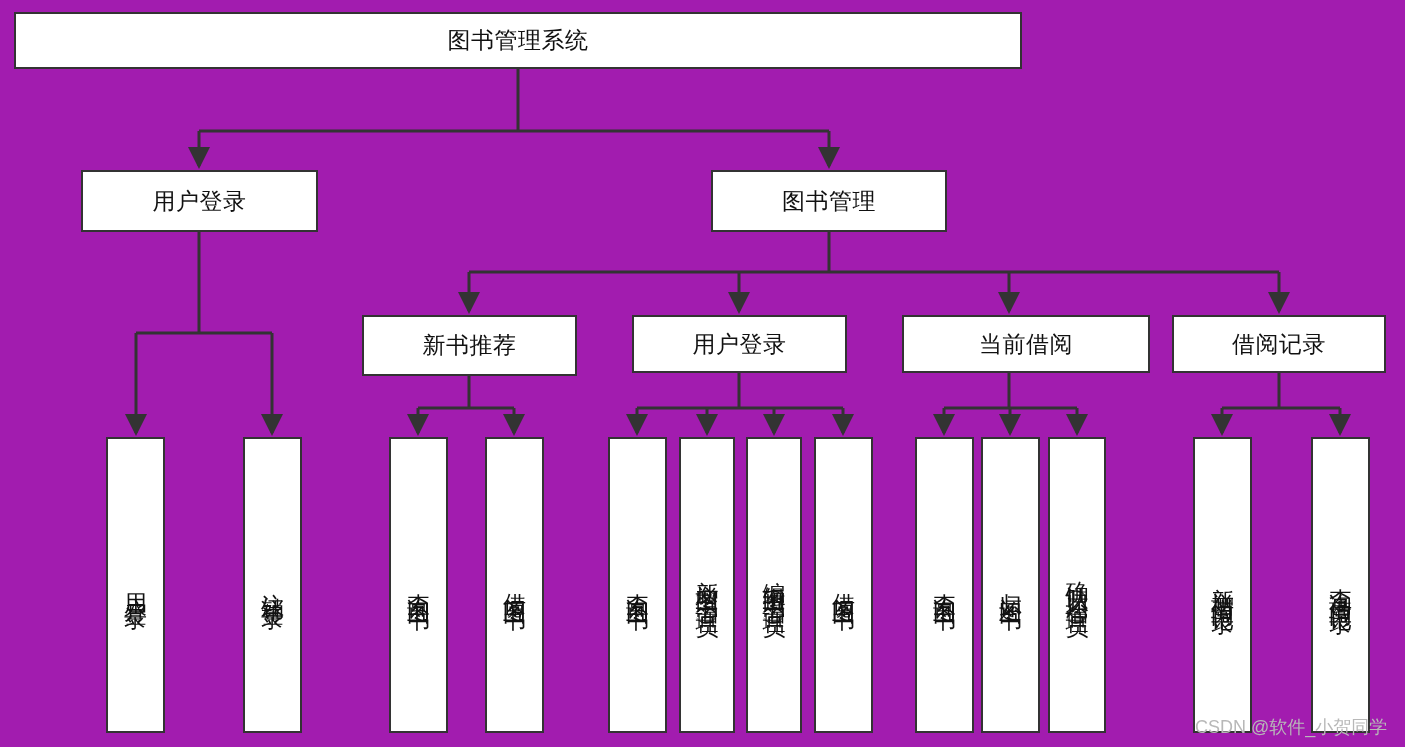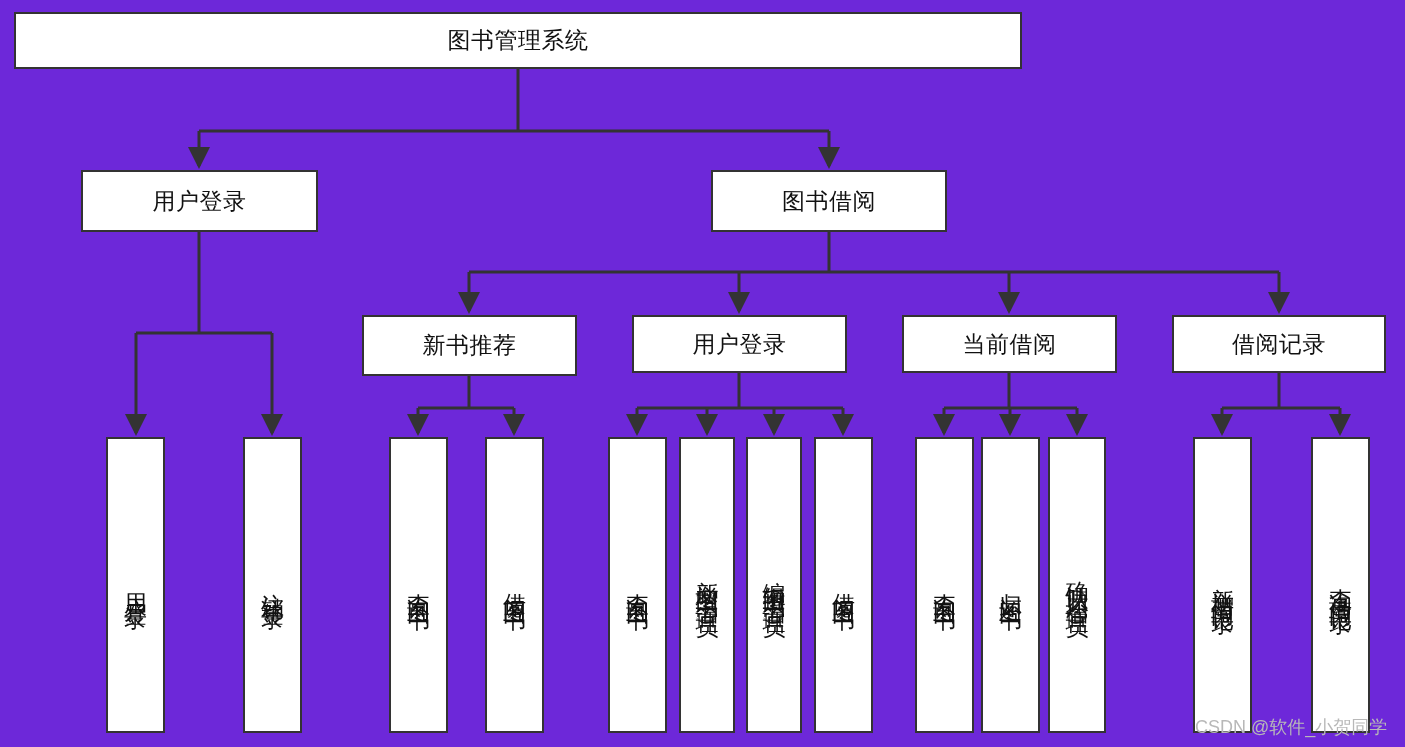--- a/index.html
+++ b/index.html
@@ -7,21 +7,21 @@
     padding: 0;
     background: #ffffff;
   }
   body {
     font-family: "Liberation Sans", "DejaVu Sans", sans-serif;
   }
   #canvas {
     position: relative;
     width: 1405px;
     height: 747px;
-    background: #6d28d9;
+    background: #a21caf;
     overflow: hidden;
   }
   #wires {
     position: absolute;
     left: 0;
     top: 0;
     width: 1405px;
     height: 747px;
     pointer-events: none;
   }
@@ -119,30 +119,30 @@
   </svg>
 
   <div class="node horiz" style="left:14px; top:12px; width:1008px; height:57px;">
     <span>图书管理系统</span>
   </div>
 
   <div class="node horiz" style="left:81px; top:170px; width:237px; height:62px;">
     <span>用户登录</span>
   </div>
   <div class="node horiz" style="left:711px; top:170px; width:236px; height:62px;">
-    <span>图书借阅</span>
+    <span>图书管理</span>
   </div>
 
   <div class="node horiz" style="left:362px; top:315px; width:215px; height:61px;">
     <span>新书推荐</span>
   </div>
   <div class="node horiz" style="left:632px; top:315px; width:215px; height:58px;">
     <span>用户登录</span>
   </div>
-  <div class="node horiz" style="left:902px; top:315px; width:215px; height:58px;">
+  <div class="node horiz" style="left:902px; top:315px; width:248px; height:58px;">
     <span>当前借阅</span>
   </div>
   <div class="node horiz" style="left:1172px; top:315px; width:214px; height:58px;">
     <span>借阅记录</span>
   </div>
 
   <div class="node vert" style="left:106px; top:437px; width:59px; height:296px;">
     <span class="vtext">用户登录</span>
   </div>
   <div class="node vert" style="left:243px; top:437px; width:59px; height:296px;">

